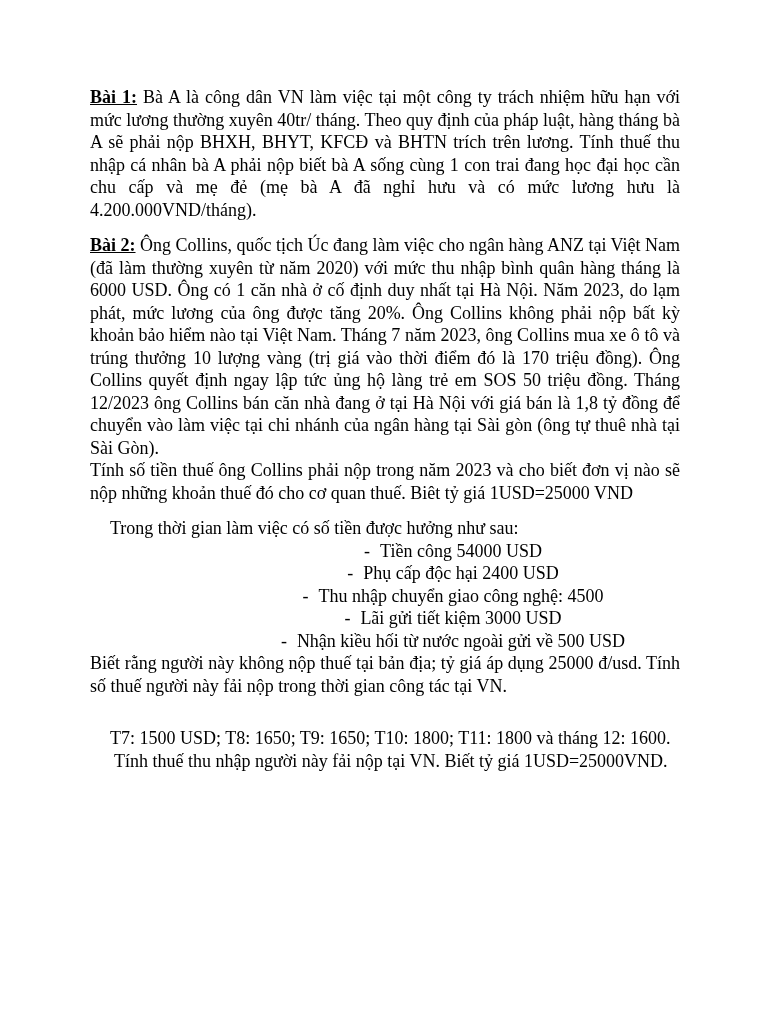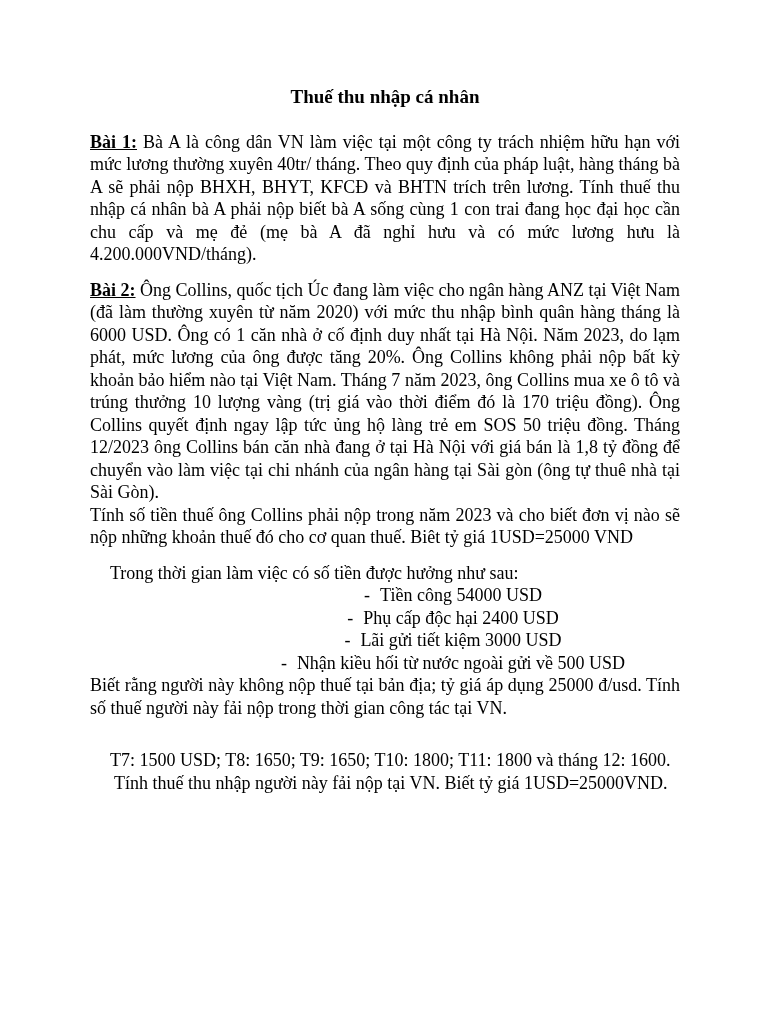--- a/index.html
+++ b/index.html
@@ -48,35 +48,35 @@
     display: inline-block;
     width: 26px;
   }
   .sec-bai4 { margin-top: 30px; }
 </style>
 </head>
 <body>
 
 <div class="page">
 
-  <div class="doc-title">Thuế thu nhập cá nhân</div>
 
   <div class="sec">
     <p class="para"><span class="label">Bài 1:</span> <span>Bà A là công dân VN làm việc tại một công ty trách nhiệm hữu hạn với mức lương thường xuyên 40tr/ tháng. Theo quy định của pháp luật, hàng tháng bà A sẽ phải nộp BHXH, BHYT, KFCĐ và BHTN trích trên lương. Tính thuế thu nhập cá nhân bà A phải nộp biết bà A sống cùng 1 con trai đang học đại học cần chu cấp và mẹ đẻ (mẹ bà A đã nghỉ hưu và có mức lương hưu là 4.200.000VND/tháng).</span></p>
   </div>
 
   <div class="sec">
     <p class="para"><span class="label">Bài 2:</span> <span>Ông Collins, quốc tịch Úc đang làm việc cho ngân hàng ANZ tại Việt Nam (đã làm thường xuyên từ năm 2020) với mức thu nhập bình quân hàng tháng là 6000 USD. Ông có 1 căn nhà ở cố định duy nhất tại Hà Nội. Năm 2023, do lạm phát, mức lương của ông được tăng 20%. Ông Collins không phải nộp bất kỳ khoản bảo hiểm nào tại Việt Nam. Tháng 7 năm 2023, ông Collins mua xe ô tô và trúng thưởng 10 lượng vàng (trị giá vào thời điểm đó là 170 triệu đồng). Ông Collins quyết định ngay lập tức ủng hộ làng trẻ em SOS 50 triệu đồng. Tháng 12/2023 ông Collins bán căn nhà đang ở tại Hà Nội với giá bán là 1,8 tỷ đồng để chuyển vào làm việc tại chi nhánh của ngân hàng tại Sài gòn (ông tự thuê nhà tại Sài Gòn).</span></p>
     <p class="para">Tính số tiền thuế ông Collins phải nộp trong năm 2023 và cho biết đơn vị nào sẽ nộp những khoản thuế đó cho cơ quan thuế. Biêt tỷ giá 1USD=25000 VND</p>
   </div>
 
   <div class="sec">
     <p class="para indent-line">Trong thời gian làm việc có số tiền được hưởng như sau:</p>
     <div class="bullet-row"><span class="dash">-</span><span>Tiền công 54000 USD</span></div>
     <div class="bullet-row"><span class="dash">-</span><span>Phụ cấp độc hại 2400 USD</span></div>
+    <div class="bullet-row"><span class="dash">-</span><span>Thu nhập chuyển giao công nghệ: 4500</span></div>
     <div class="bullet-row"><span class="dash">-</span><span>Lãi gửi tiết kiệm 3000 USD</span></div>
     <div class="bullet-row"><span class="dash">-</span><span>Nhận kiều hối từ nước ngoài gửi về 500 USD</span></div>
     <p class="para">Biết rằng người này không nộp thuế tại bản địa; tỷ giá áp dụng 25000 đ/usd. Tính số thuế người này fải nộp trong thời gian công tác tại VN.</p>
   </div>
 
   <div class="sec sec-bai4">
     <p class="para indent-line">T7: 1500 USD; T8: 1650; T9: 1650; T10: 1800; T11: 1800 và tháng 12: 1600.</p>
     <p class="para indent-line-2">Tính thuế thu nhập người này fải nộp tại VN. Biết tỷ giá 1USD=25000VND.</p>
   </div>
 

